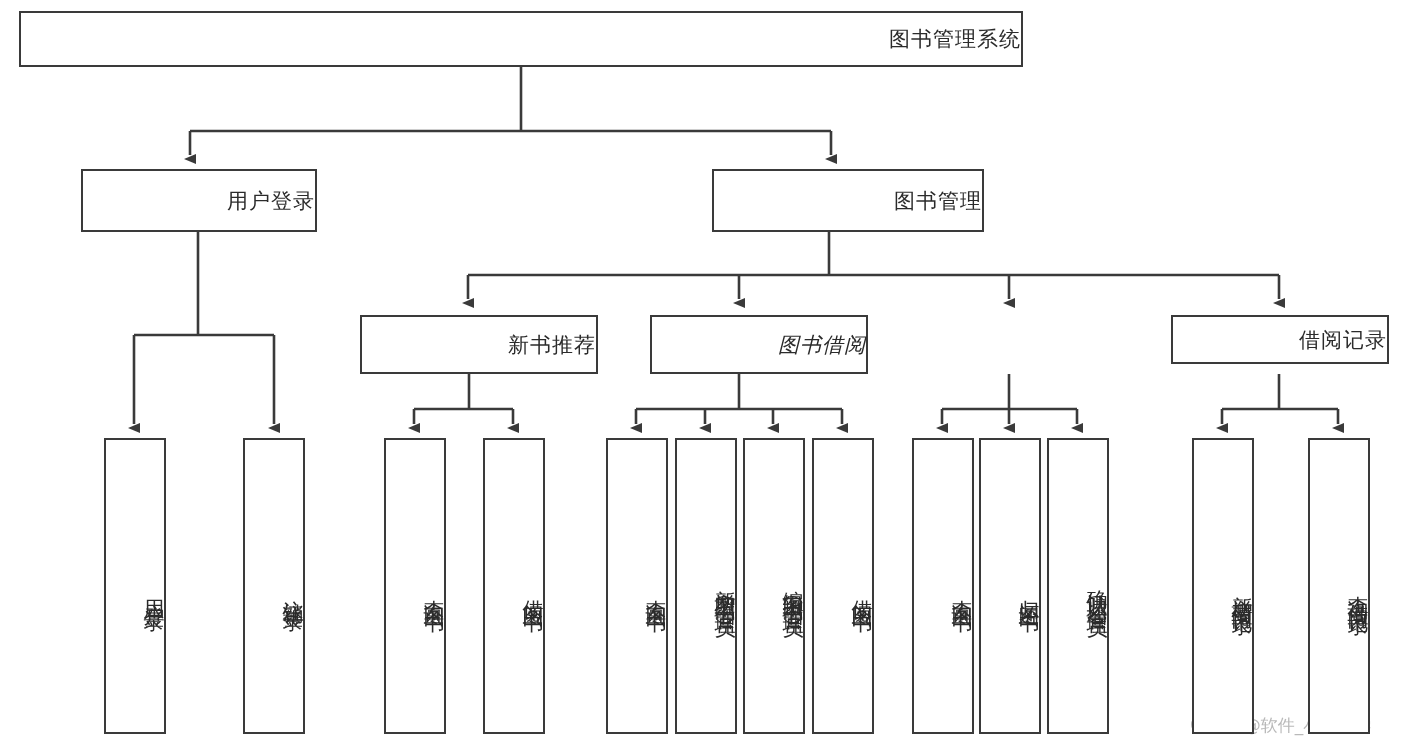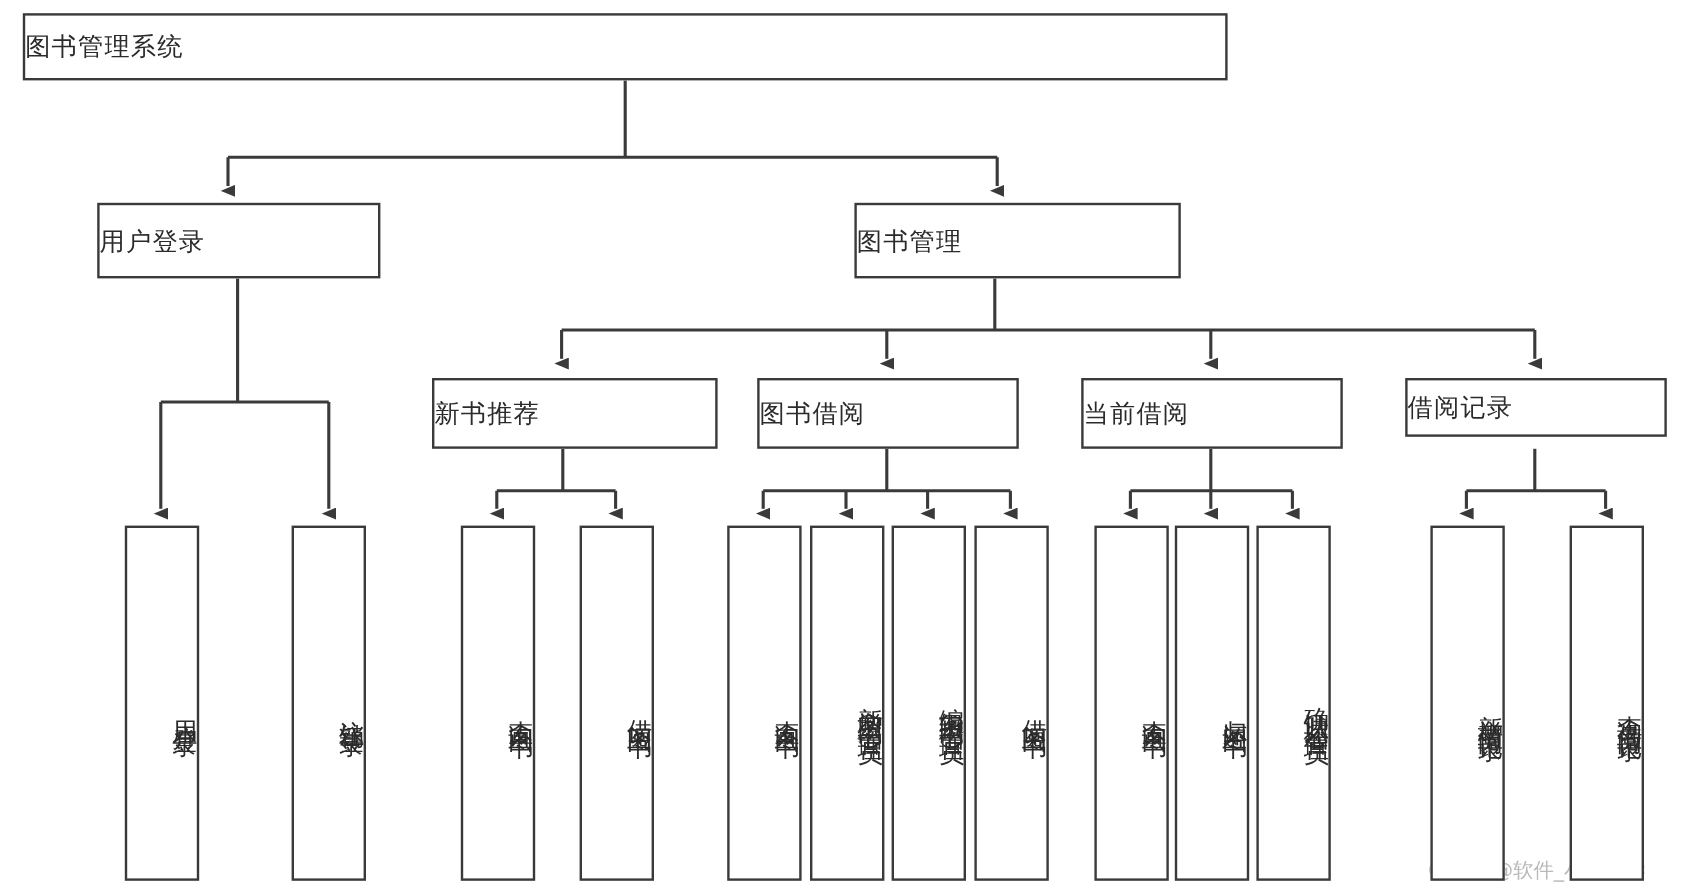--- a/index.html
+++ b/index.html
@@ -24,21 +24,21 @@
     height: 747px;
     pointer-events: none;
   }
   .node {
     position: absolute;
     box-sizing: border-box;
     border: 2px solid #3a3a3a;
     background: #ffffff;
     display: flex;
     align-items: center;
-    justify-content: flex-start;
+    justify-content: flex-end;
     color: #2b2b2b;
     z-index: 2;
   }
   .node-h {
     font-size: 21px;
     letter-spacing: 1px;
     white-space: nowrap;
   }
   .node-v {
     writing-mode: vertical-rl;
@@ -126,27 +126,24 @@
   </div>
 
   <div class="node node-h" style="left:712px; top:169px; width:272px; height:63px;">
     <span>图书管理</span>
   </div>
 
   <div class="node node-h" style="left:360px; top:315px; width:238px; height:59px;">
     <span>新书推荐</span>
   </div>
 
-  <div class="node node-h" style="left:631px; top:315px; width:218px; height:59px;">
+  <div class="node node-h" style="left:650px; top:315px; width:218px; height:59px;font-style:italic;">
     <span>图书借阅</span>
   </div>
 
-  <div class="node node-h" style="left:901px; top:315px; width:218px; height:59px;">
-    <span>当前借阅</span>
-  </div>
 
   <div class="node node-h" style="left:1171px; top:315px; width:218px; height:49px;">
     <span>借阅记录</span>
   </div>
 
   <div class="node node-v" style="left:104px; top:438px; width:62px; height:296px;">
     <span>用户登录</span>
   </div>
 
   <div class="node node-v" style="left:243px; top:438px; width:62px; height:296px;">

